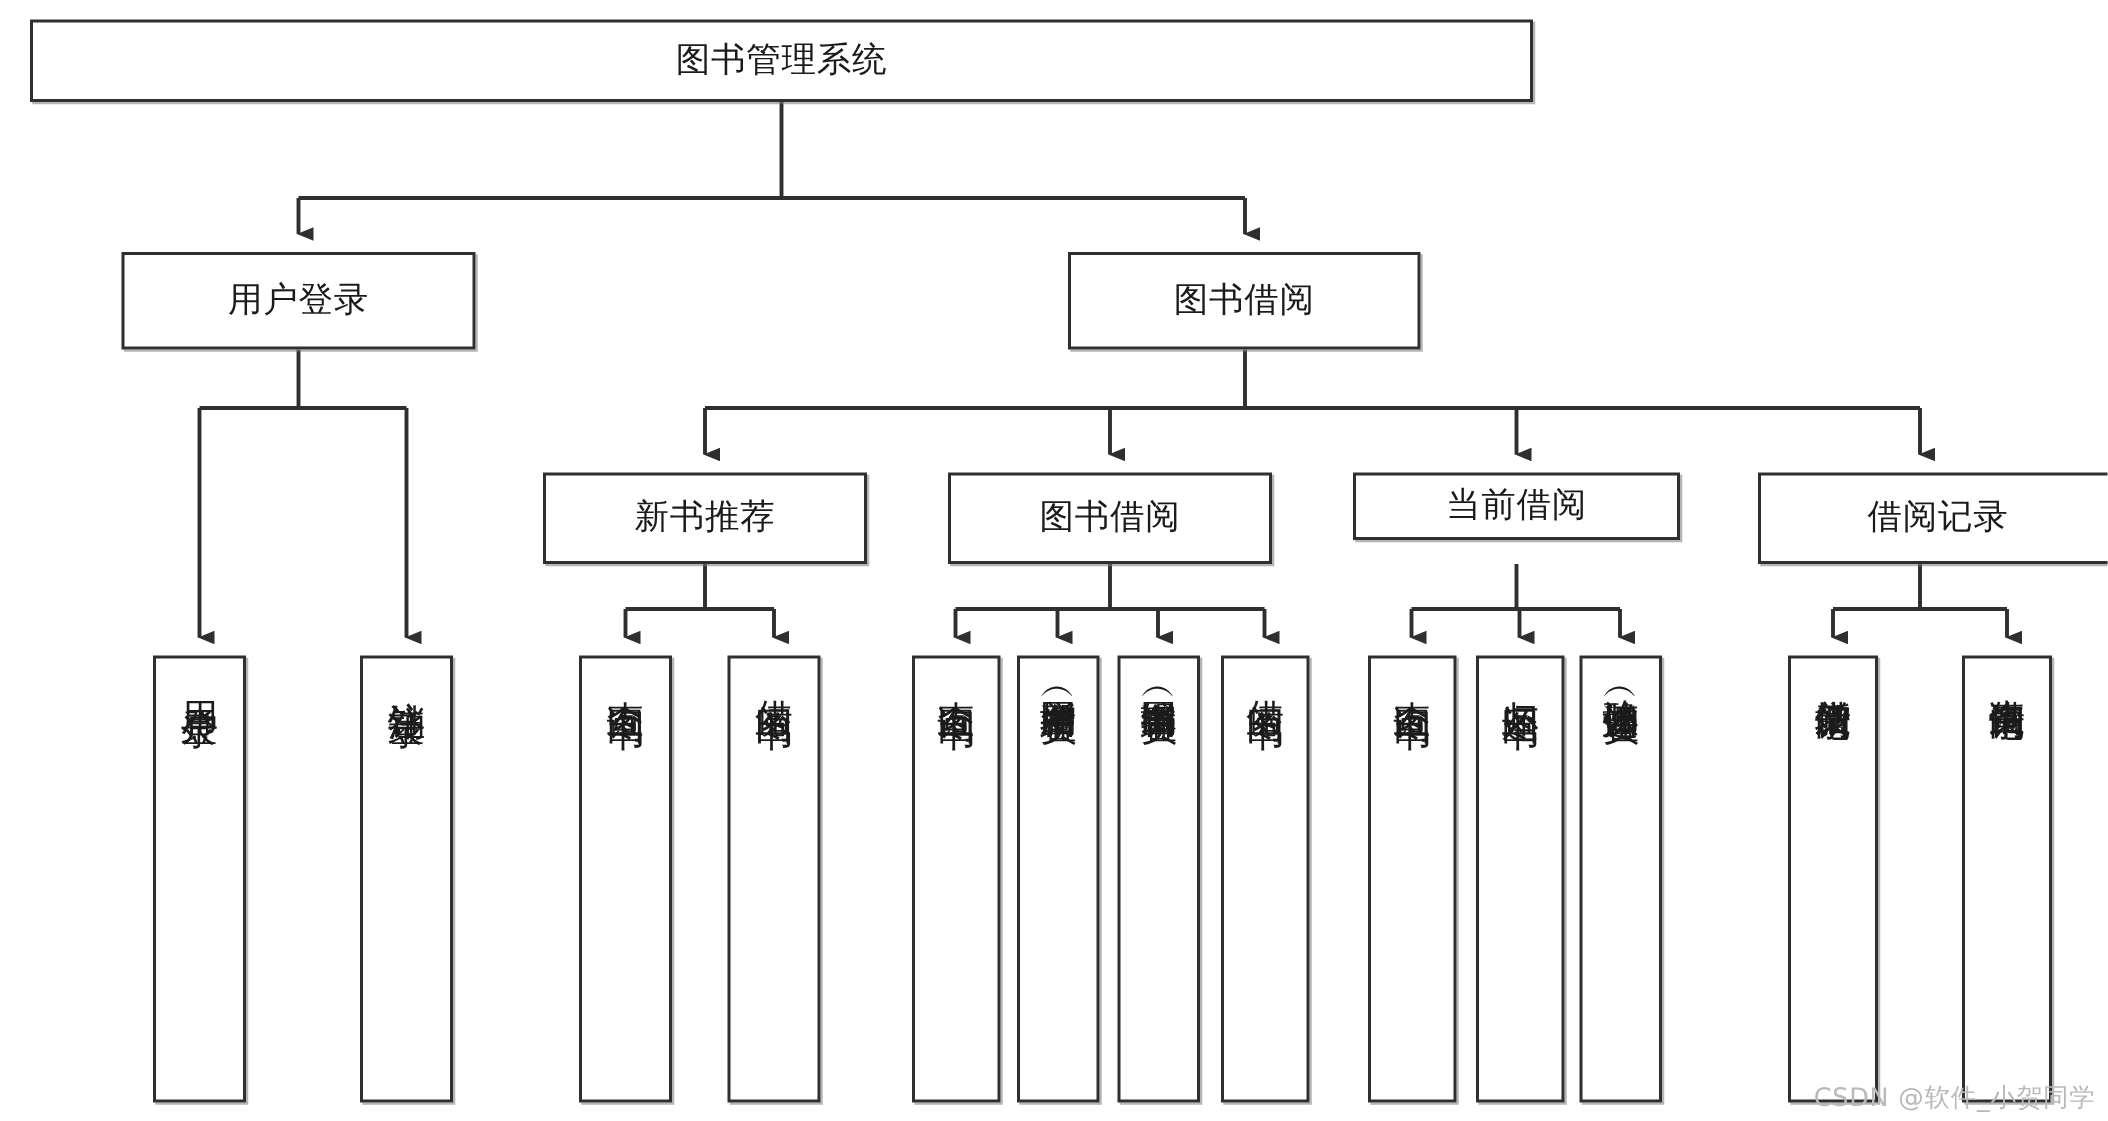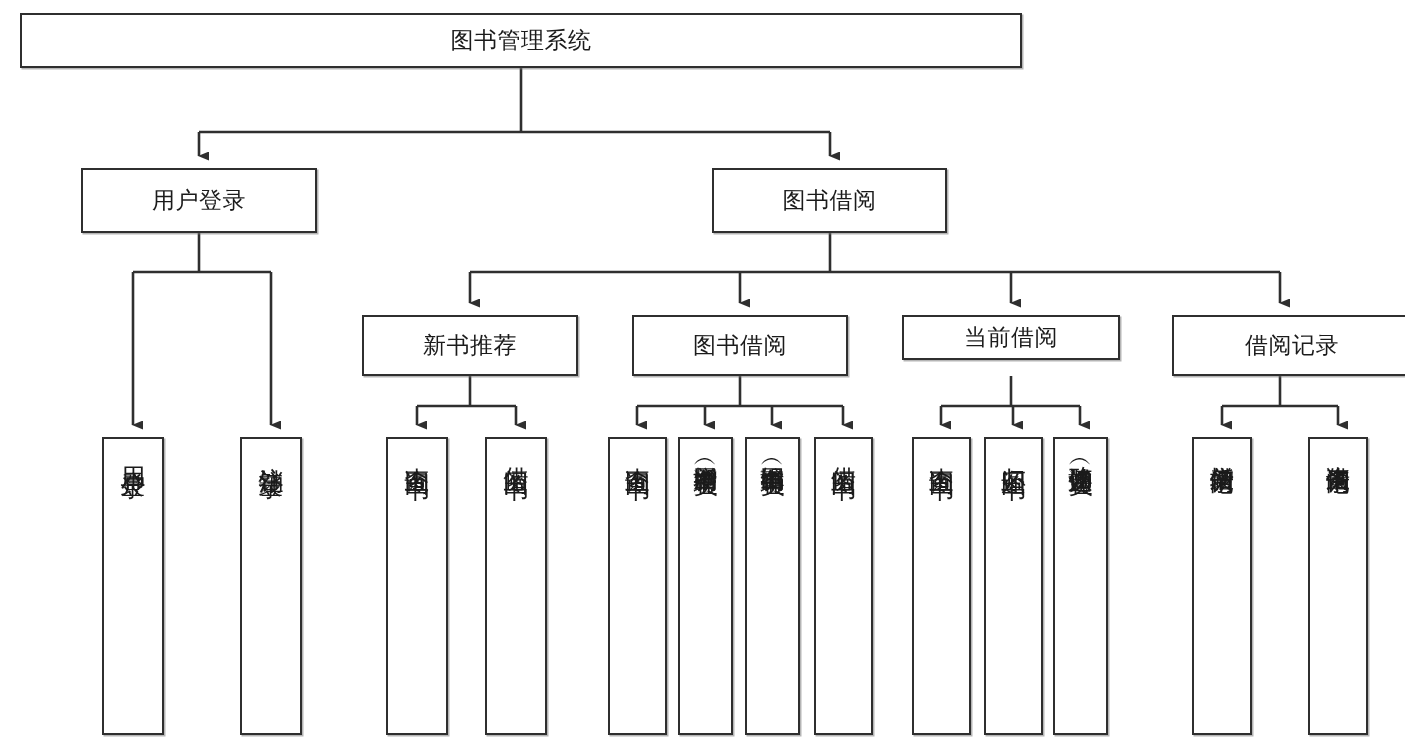--- a/index.html
+++ b/index.html
@@ -195,13 +195,14 @@
   <div class="node vert tight" style="left:1053px; top:437px; width:55px; height:298px;">
     <span class="label">确认归还（管理员）</span>
   </div>
   <div class="node vert tight" style="left:1192px; top:437px; width:60px; height:298px;">
     <span class="label">新增借阅记录</span>
   </div>
   <div class="node vert tight" style="left:1308px; top:437px; width:60px; height:298px;">
     <span class="label">查询借阅记录</span>
   </div>
 
+  <div id="watermark">CSDN @软件_小贺同学</div>
 </div>
 
 </body></html>

